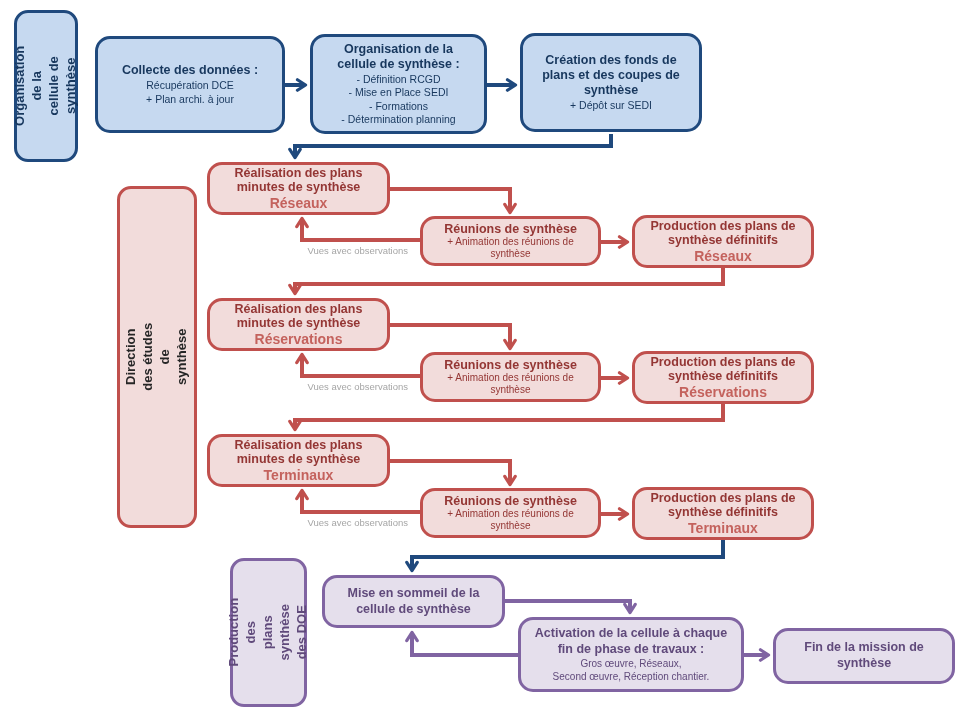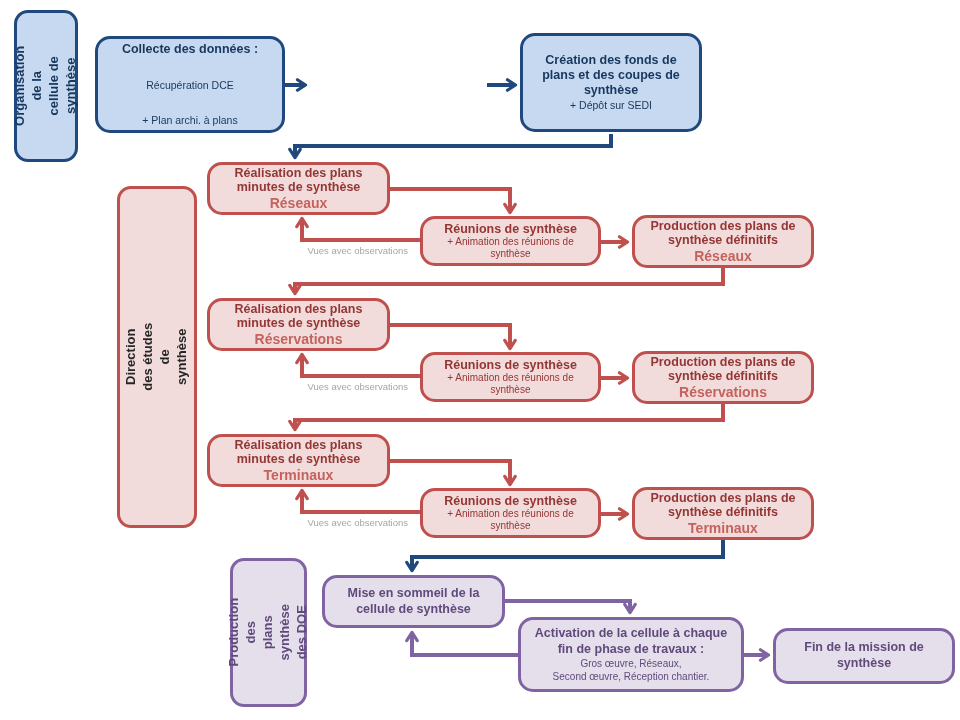--- a/index.html
+++ b/index.html
@@ -102,24 +102,32 @@
   </div>
   <div class="lane lane-red" style="left:117px;top:186px;width:80px;height:342px;">
     <span class="vtext">Direction des études de synthèse</span>
   </div>
   <div class="lane lane-purple" style="left:230px;top:558px;width:77px;height:149px;">
     <span class="vtext">Production des
 plans synthèse
 des DOE</span>
   </div>
 
-  <div class="node blue" style="left:95px;top:36px;width:190px;height:97px;justify-content:space-between;">
+  <div class="node blue" style="left:95px;top:36px;width:190px;height:97px;">
     <div class="title">Collecte des données :</div>
     <div class="line">Récupération DCE</div>
-    <div class="line">+ Plan archi. à plans</div>
+    <div class="line">+ Plan archi. à jour</div>
+  </div>
+  <div class="node blue" style="left:310px;top:34px;width:177px;height:100px;">
+    <div class="title">Organisation de la
+cellule de synthèse :</div>
+    <div class="line">- Définition RCGD</div>
+    <div class="line">- Mise en Place SEDI</div>
+    <div class="line">- Formations</div>
+    <div class="line">- Détermination planning</div>
   </div>
   <div class="node blue" style="left:520px;top:33px;width:182px;height:99px;">
     <div class="title">Création des fonds de
 plans et des coupes de
 synthèse</div>
     <div class="line">+ Dépôt sur SEDI</div>
   </div>
 
   <div class="node rednode" style="left:207px;top:162px;width:183px;height:53px;">
     <div class="title">Réalisation des plans

